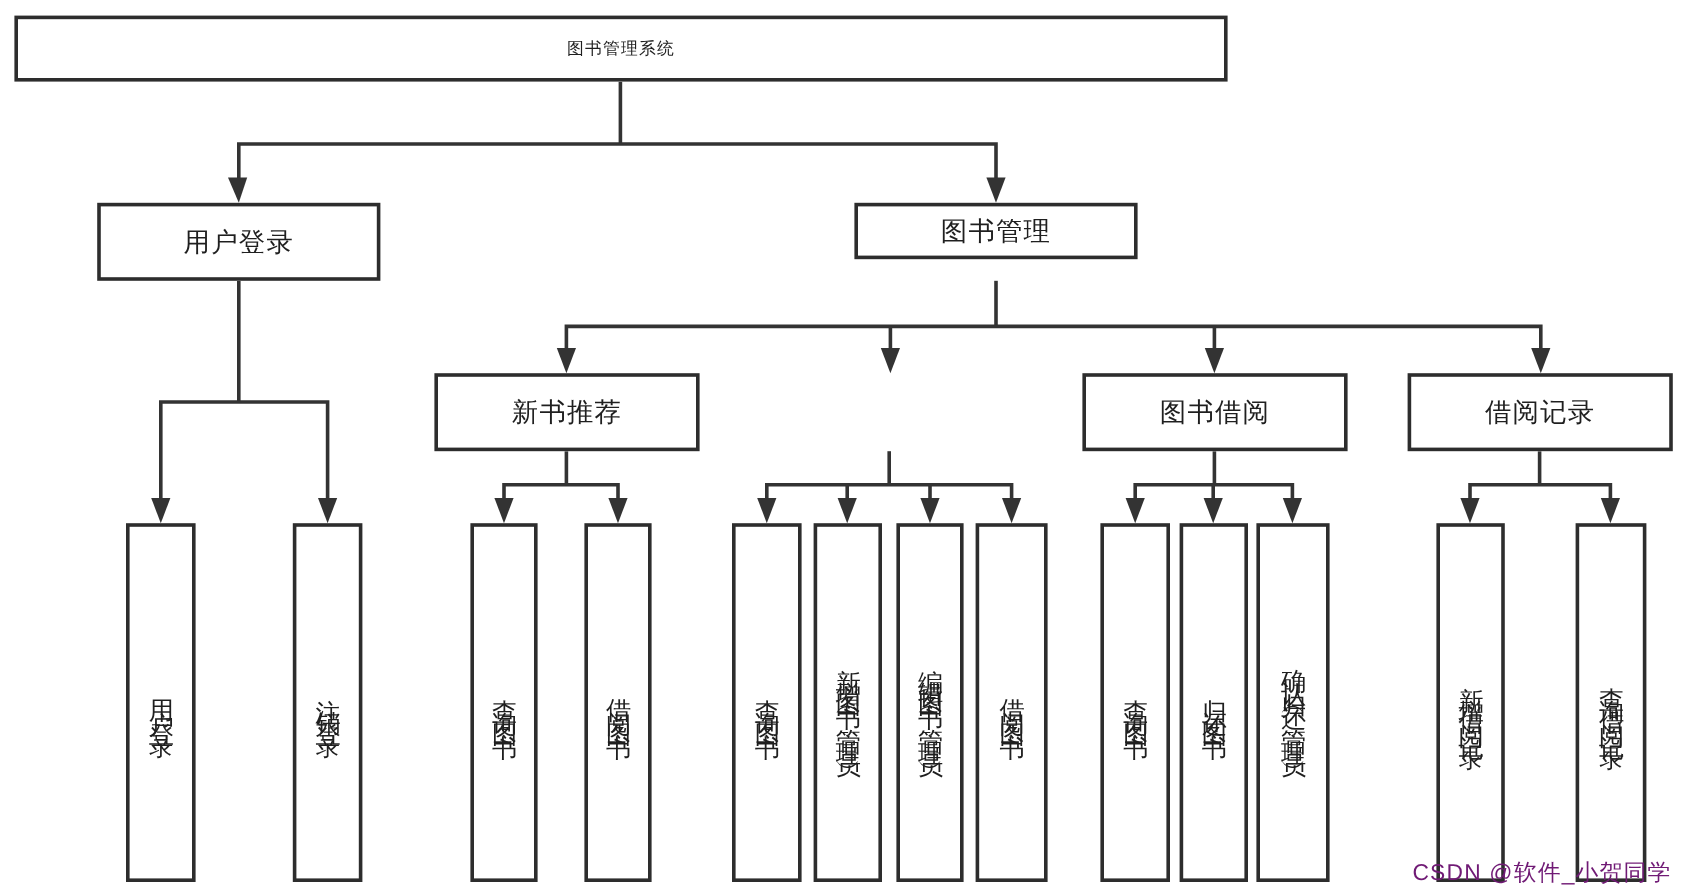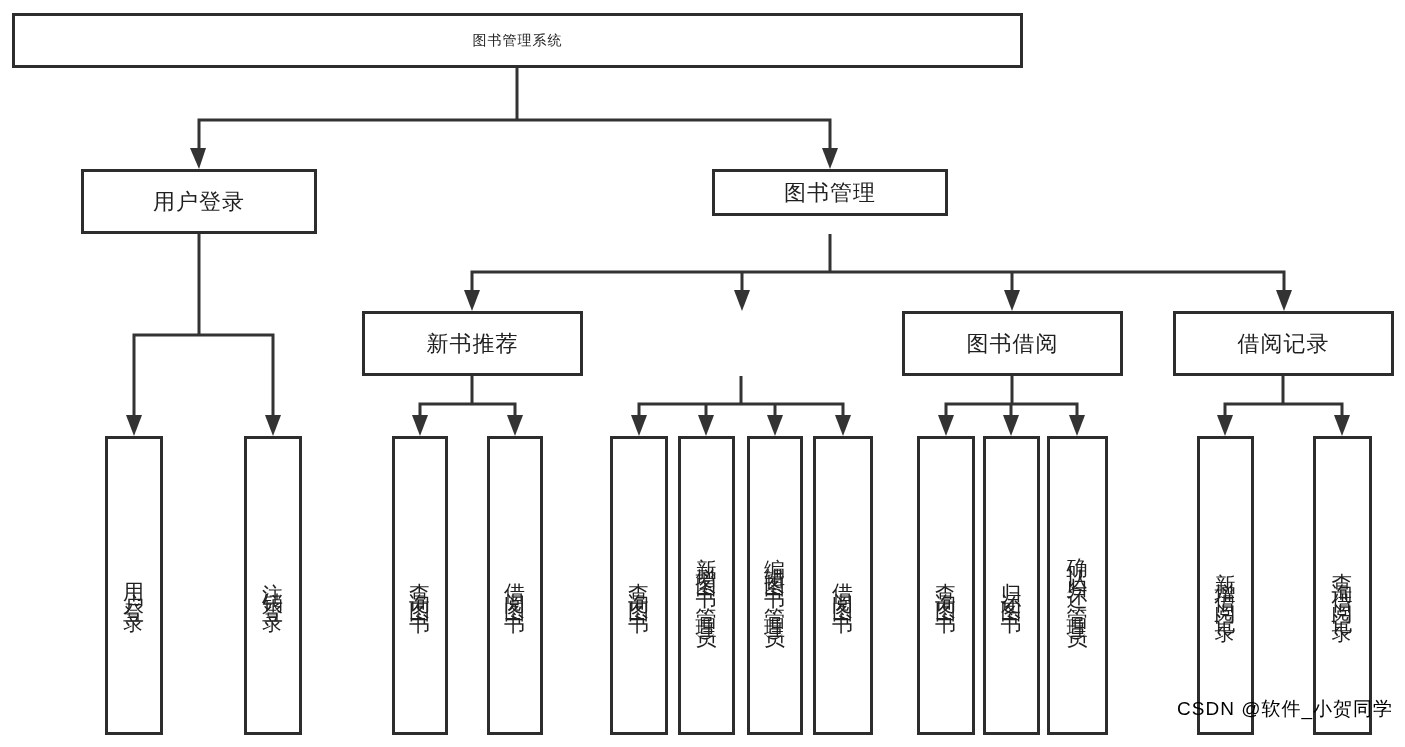--- a/index.html
+++ b/index.html
@@ -25,23 +25,23 @@
   .leaf span{
     writing-mode:vertical-rl;
     text-orientation:mixed;
     font-size:21px;
     letter-spacing:10px;
     line-height:1;
     white-space:nowrap;
   }
   .watermark{
     position:absolute;
-    right:12px;bottom:25px;
+    right:12px;bottom:7px;
     font-size:19px;
-    color:#000000;
+    color:#701a75;
     letter-spacing:1px;
     z-index:5;
     white-space:nowrap;
   }
 </style>
 </head>
 <body>
 
 <div class="canvas">
 

